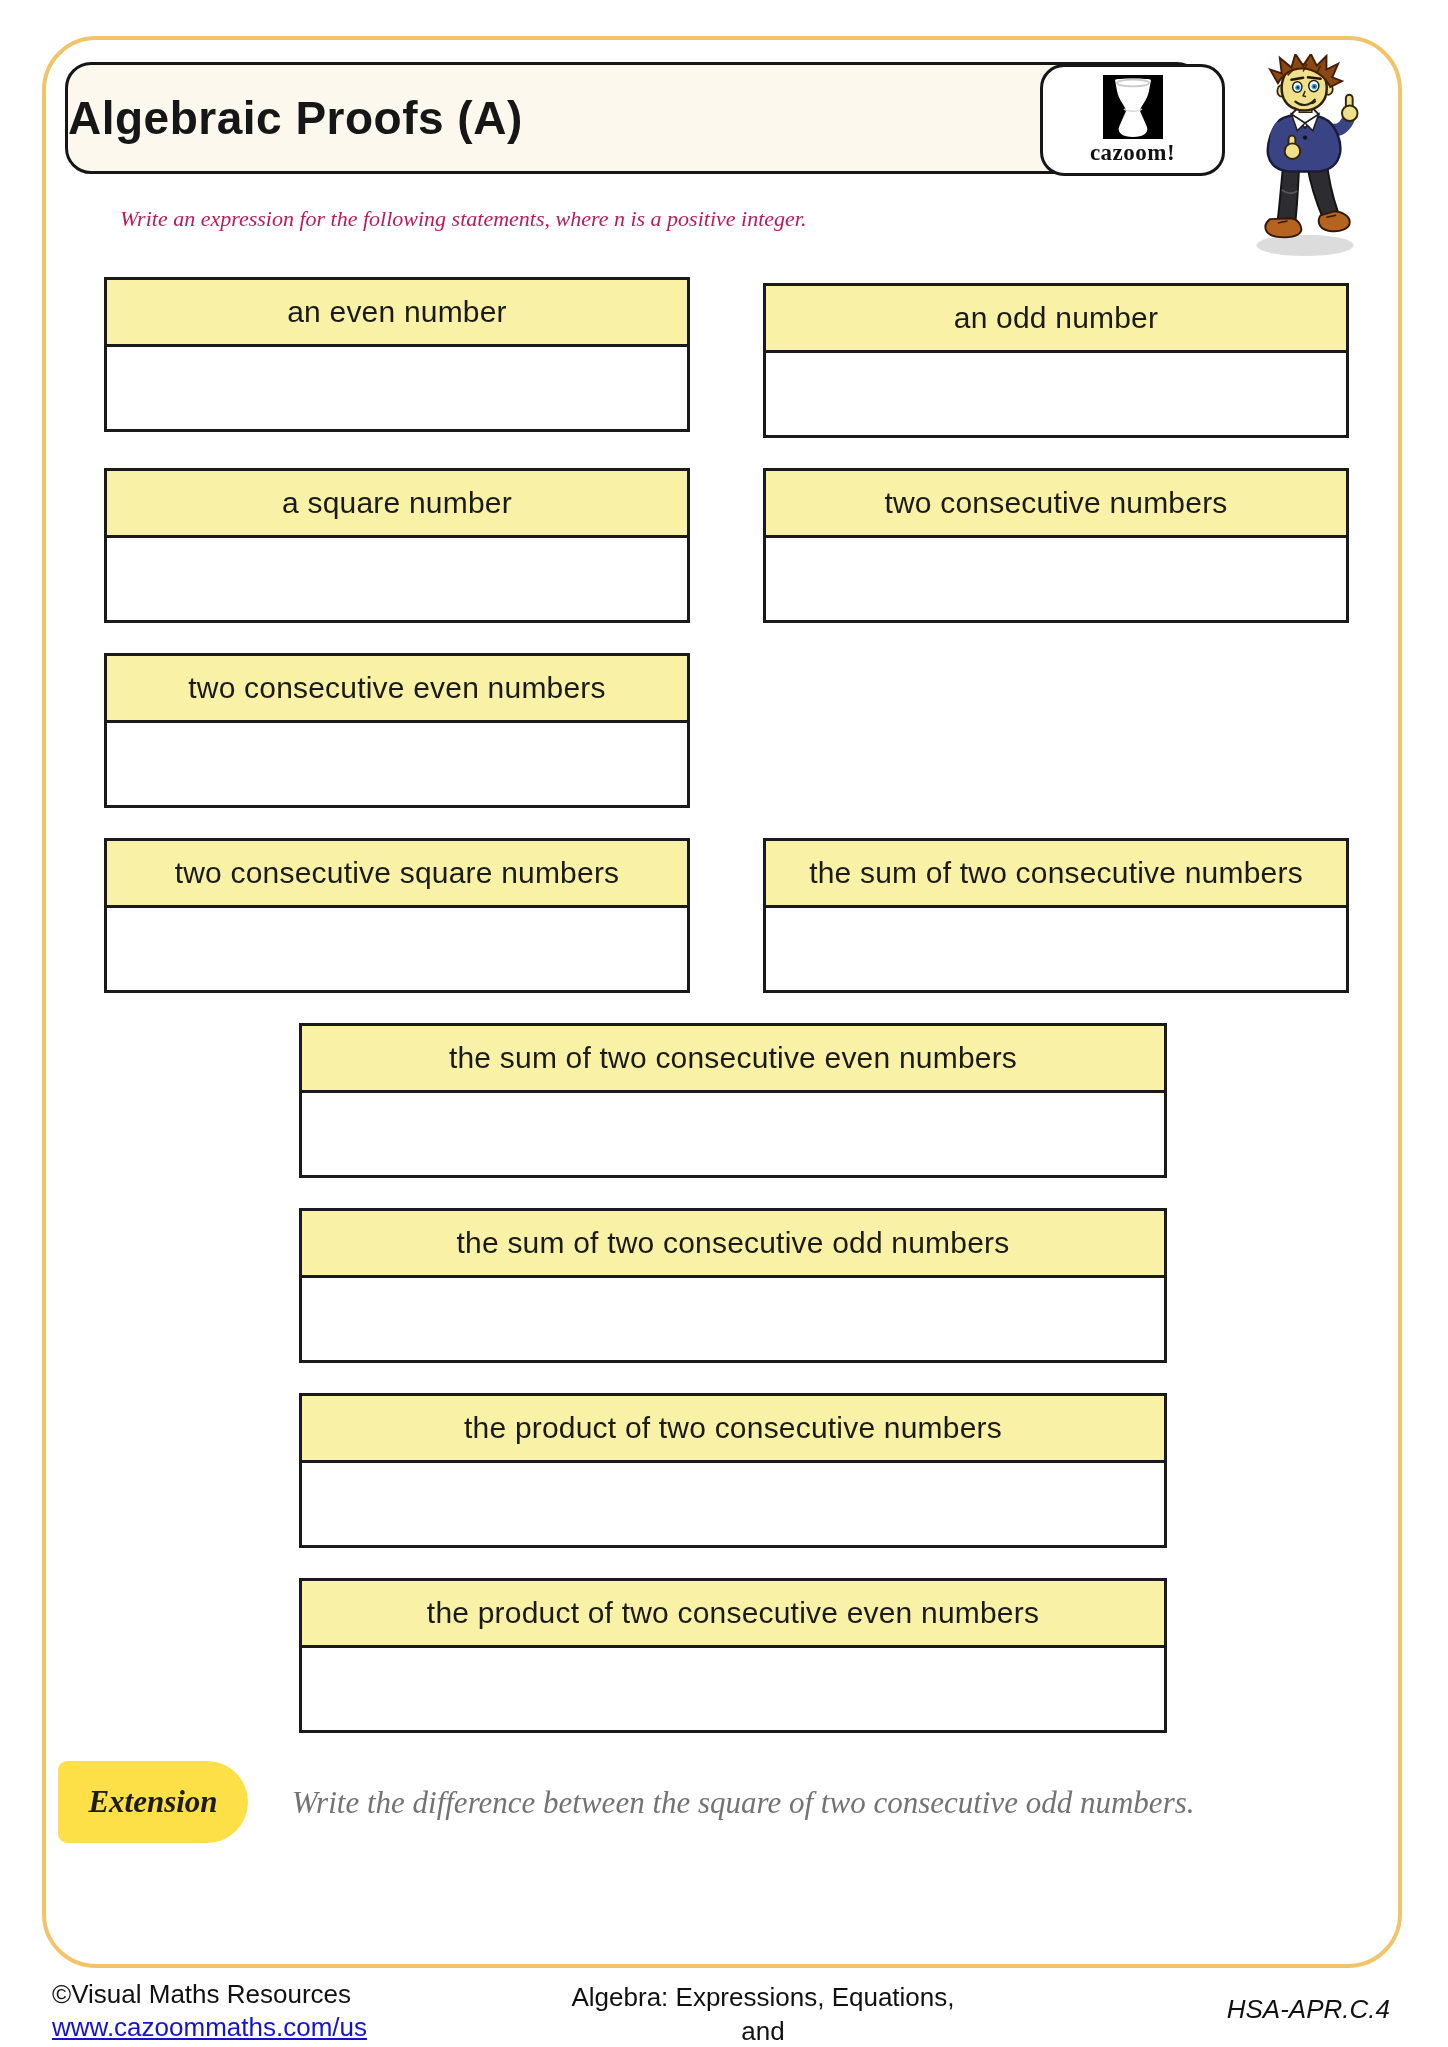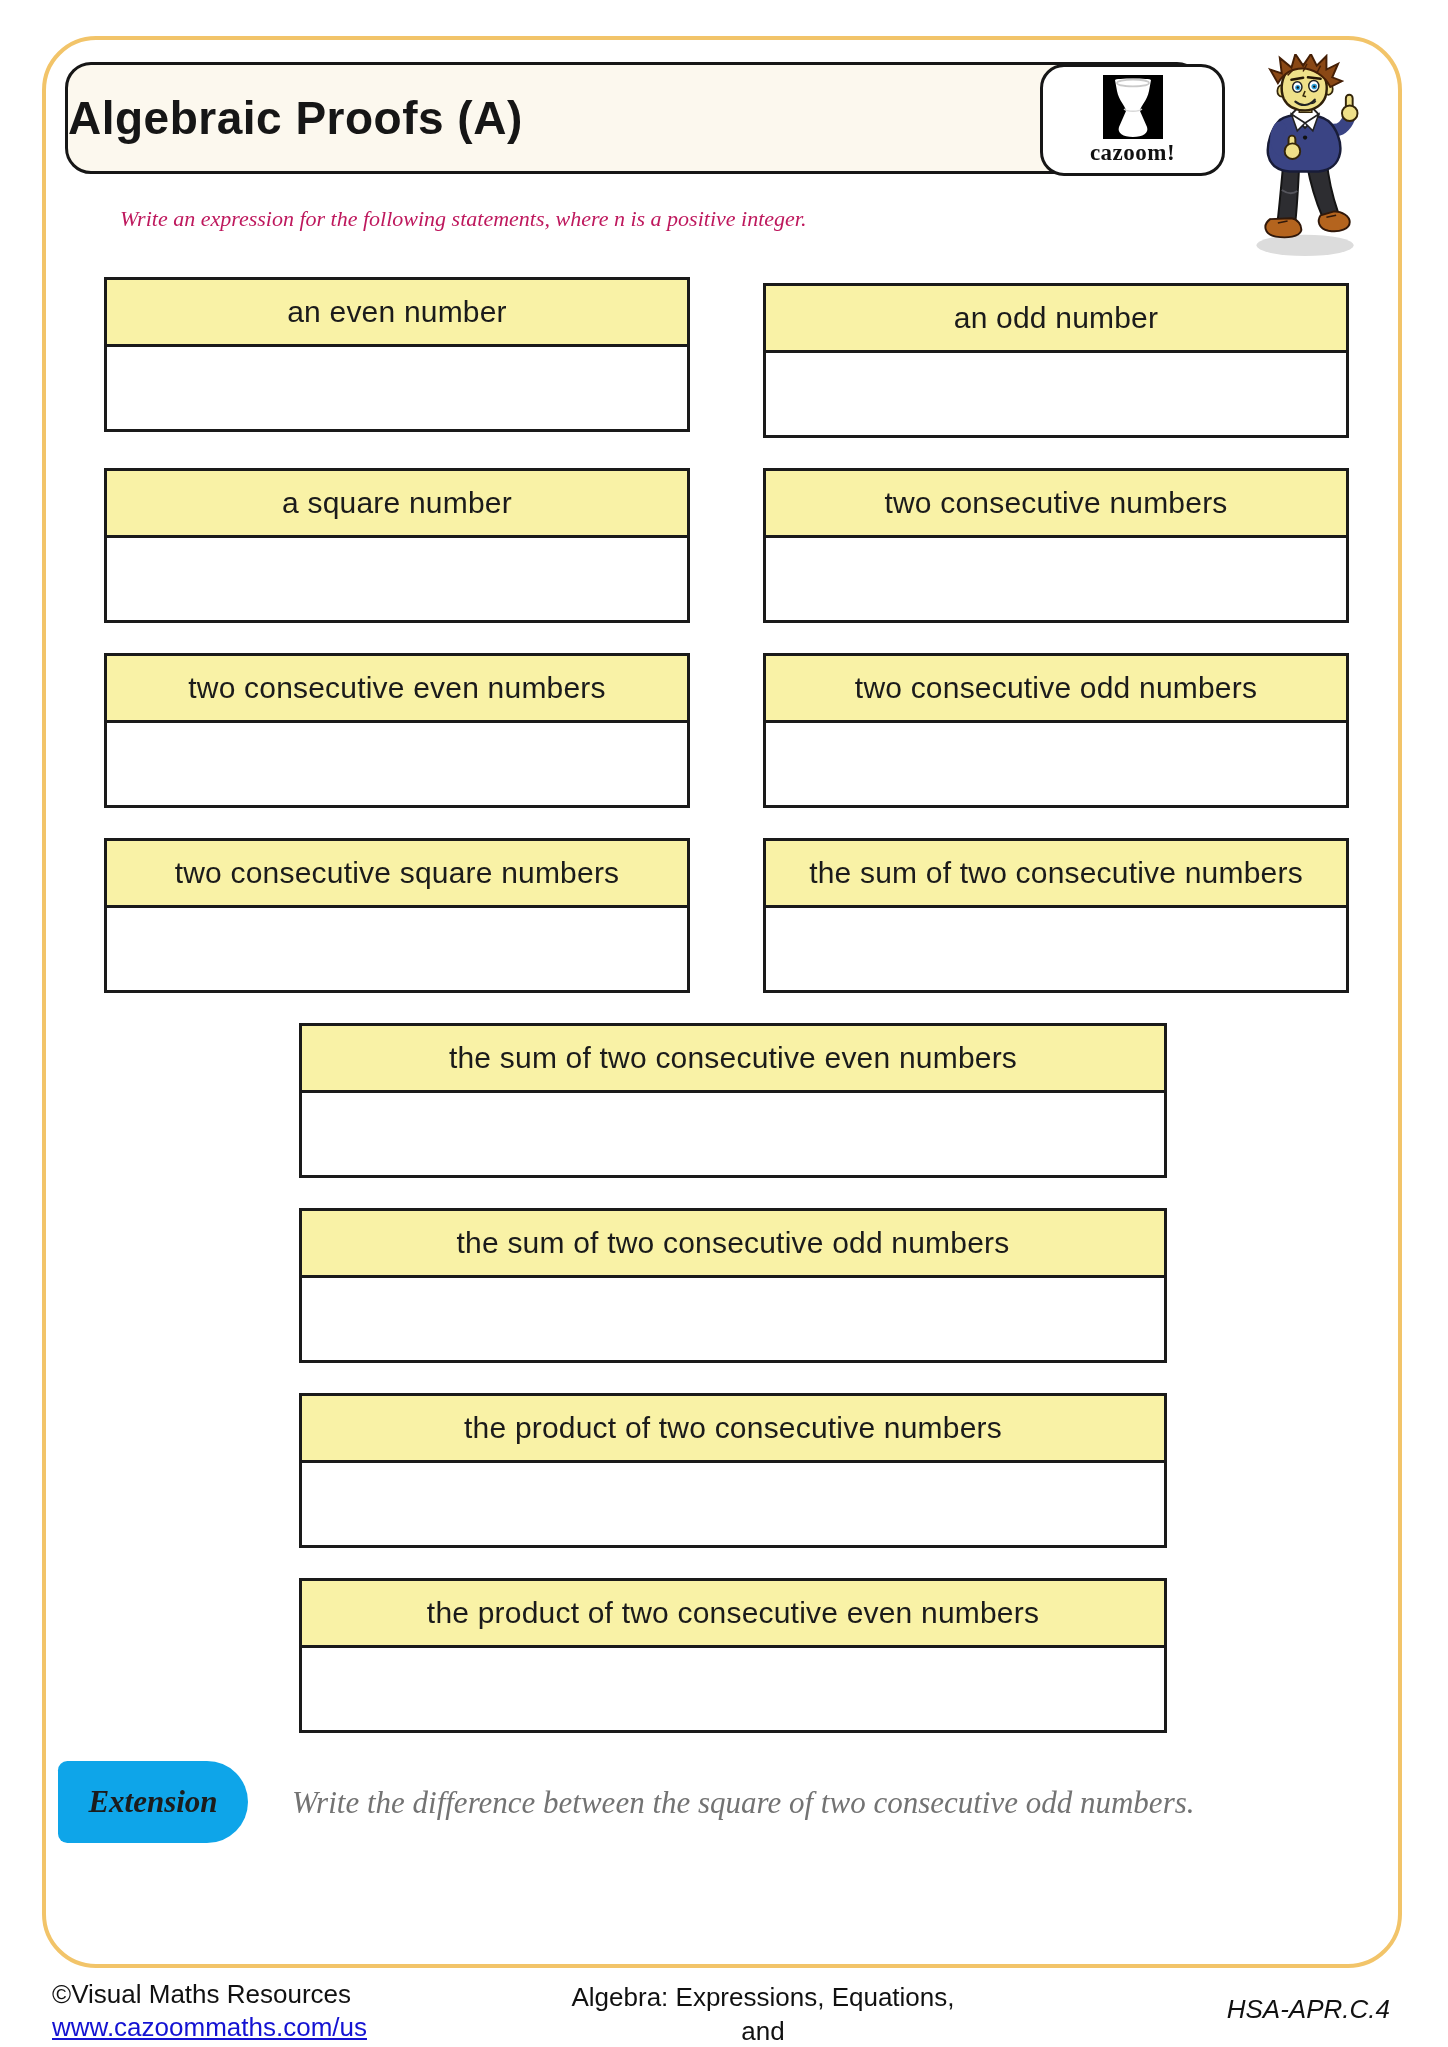--- a/index.html
+++ b/index.html
@@ -43,21 +43,21 @@
     height:64px;background:#f9f2a6;border-bottom:3px solid #1a1a1a;
     display:flex;align-items:center;justify-content:center;
     font-size:30px;color:#1b1b1b;letter-spacing:0.2px;
   }
   .qbody{height:82px;background:#fff;}
   .w-col{width:580px;}
   .w-wide{width:862px;}
   
   .ext-badge{
     position:absolute;left:58px;top:1761px;width:190px;height:82px;
-    background:#0ea5e9;border-radius:10px 44px 44px 10px;
+    background:#fde047;border-radius:10px 44px 44px 10px;
     display:flex;align-items:center;justify-content:center;
     font-family:"Liberation Serif",serif;font-style:italic;font-weight:bold;
     font-size:31px;color:#1c1c1c;
   }
   .ext-text{
     position:absolute;left:292px;top:1785px;width:1050px;
     font-family:"Liberation Serif",serif;font-style:italic;font-size:31px;color:#737373;
   }
   
   .foot-left{position:absolute;left:52px;top:1978px;font-size:26px;color:#111;line-height:1.28;}
@@ -152,24 +152,20 @@
     <div class="qbody"></div>
   </div>
   <div class="qbox w-col" style="left:763px;top:468px">
     <div class="qhead">two consecutive numbers</div>
     <div class="qbody"></div>
   </div>
   <div class="qbox w-col" style="left:104px;top:653px">
     <div class="qhead">two consecutive even numbers</div>
     <div class="qbody"></div>
   </div>
-  <div class="qbox w-col" style="left:763px;top:653px">
-    <div class="qhead">two consecutive odd numbers</div>
-    <div class="qbody"></div>
-  </div>
   <div class="qbox w-col" style="left:104px;top:838px">
     <div class="qhead">two consecutive square numbers</div>
     <div class="qbody"></div>
   </div>
   <div class="qbox w-col" style="left:763px;top:838px">
     <div class="qhead">the sum of two consecutive numbers</div>
     <div class="qbody"></div>
   </div>
 
   <div class="qbox w-wide" style="left:299px;top:1023px">

